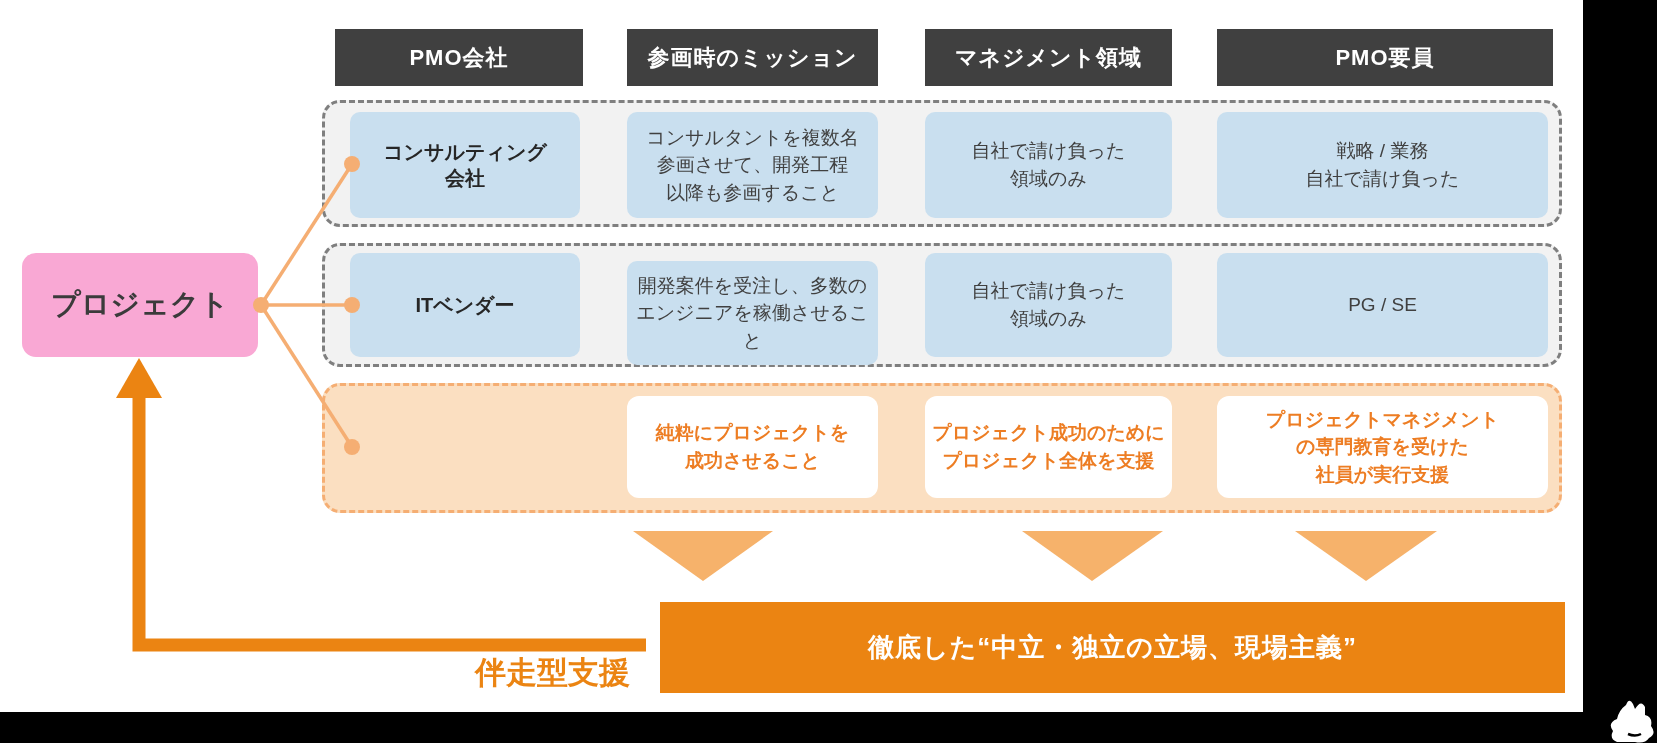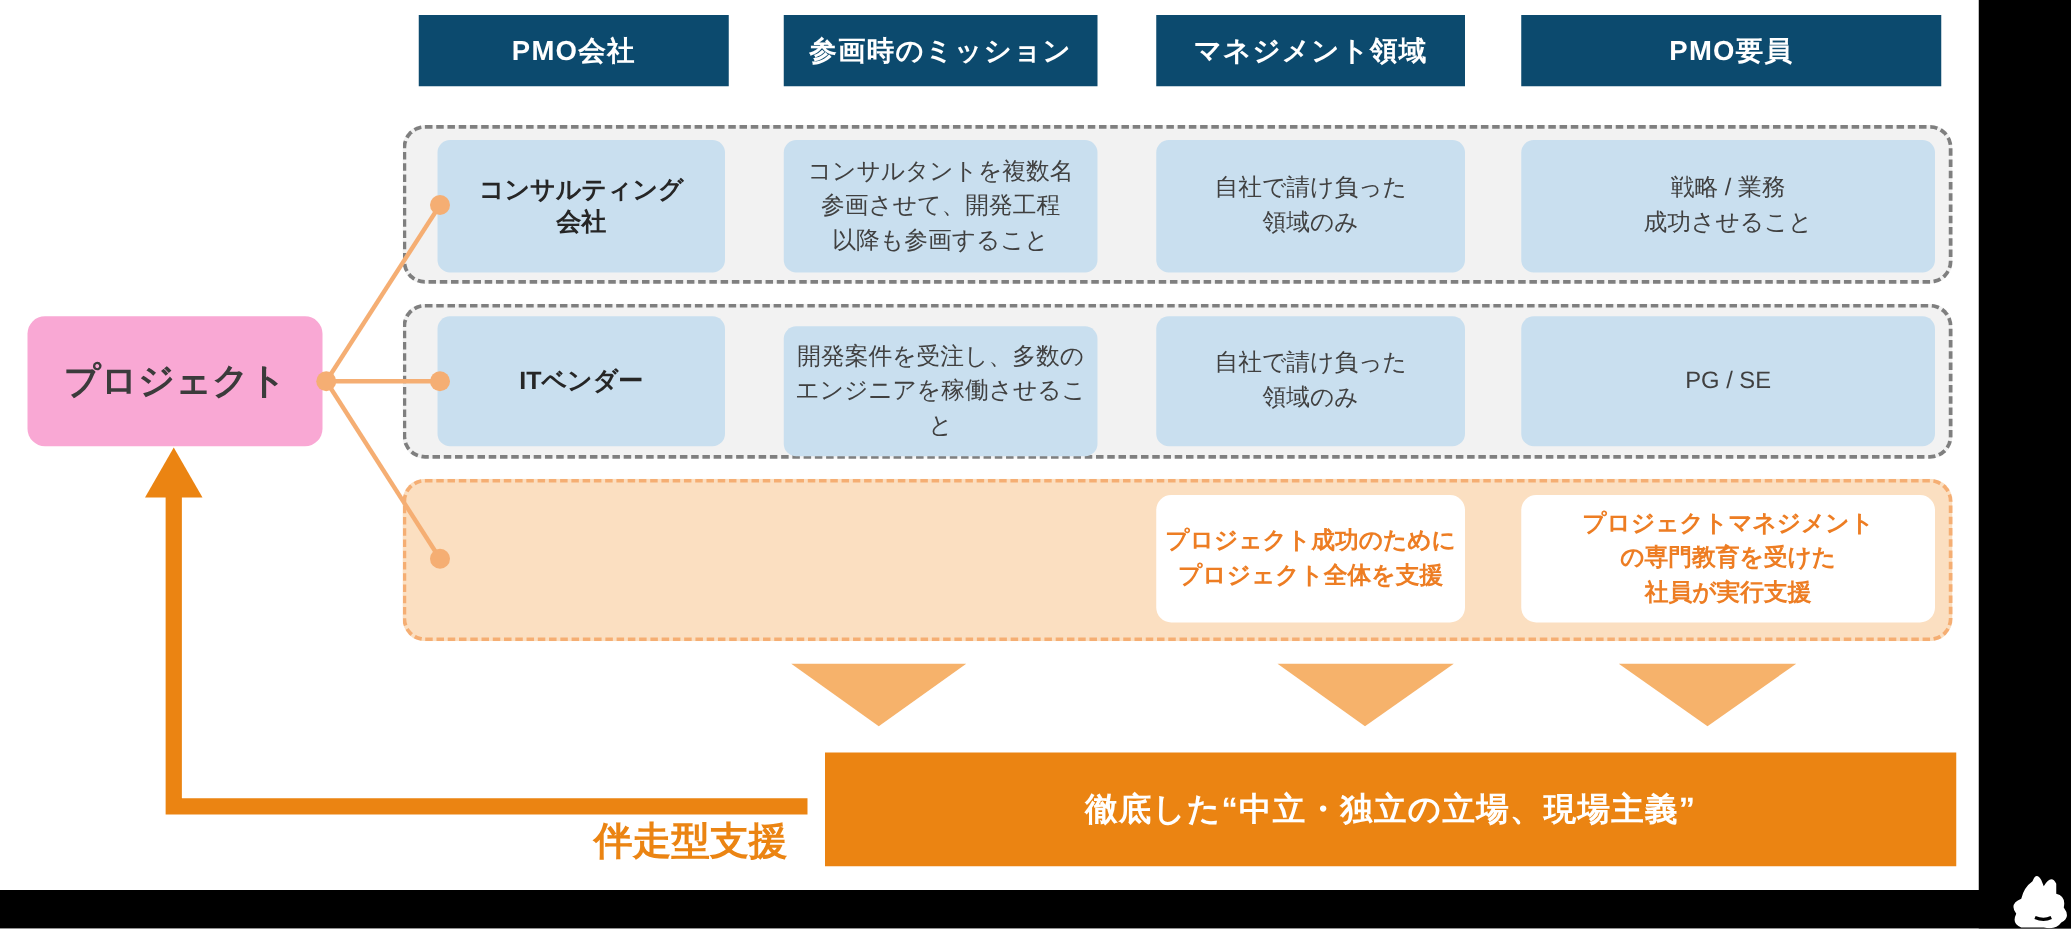--- a/index.html
+++ b/index.html
@@ -1,21 +1,21 @@
 <!DOCTYPE html>
 <html><head>
 <meta charset="utf-8">
 <style>
   html,body{margin:0;padding:0;background:#ffffff;}
   .stage{
     position:relative;width:1657px;height:743px;background:#ffffff;overflow:hidden;
     font-family:"Liberation Sans","DejaVu Sans",sans-serif;
   }
   .hdr{
-    position:absolute;top:12px;height:57px;background:#0c4a6e;color:#ffffff;
+    position:absolute;top:29px;height:57px;background:#404040;color:#ffffff;
     display:flex;align-items:center;justify-content:center;
     font-weight:bold;font-size:22px;letter-spacing:1px;
   }
   .rowbox{position:absolute;left:322px;width:1240px;border-radius:18px;box-sizing:border-box;}
   .rowbox.gray{background:#F2F2F2;border:3px dashed #7F7F7F;}
   .rowbox.peach{background:#FBDFC1;border:3px dashed #F5AE73;}
   .cell{
     position:absolute;display:flex;align-items:center;justify-content:center;
     text-align:center;white-space:pre-line;border-radius:10px;box-sizing:border-box;
   }
@@ -54,29 +54,31 @@
   <div class="rowbox peach" style="top:383px;height:130px;"></div>
 
   <div class="cell blue company-label" style="left:350px;top:112px;width:230px;height:106px;">コンサルティング
 会社</div>
   <div class="cell blue" style="left:627px;top:112px;width:251px;height:106px;">コンサルタントを複数名
 参画させて、開発工程
 以降も参画すること</div>
   <div class="cell blue" style="left:925px;top:112px;width:247px;height:106px;">自社で請け負った
 領域のみ</div>
   <div class="cell blue" style="left:1217px;top:112px;width:331px;height:106px;">戦略 / 業務
-成功させること</div>
+自社で請け負った</div>
 
   <div class="cell blue company-label" style="left:350px;top:253px;width:230px;height:104px;">ITベンダー</div>
   <div class="cell blue" style="left:627px;top:261px;width:251px;height:104px;">開発案件を受注し、多数の
 エンジニアを稼働させること</div>
   <div class="cell blue" style="left:925px;top:253px;width:247px;height:104px;">自社で請け負った
 領域のみ</div>
   <div class="cell blue" style="left:1217px;top:253px;width:331px;height:104px;">PG / SE</div>
 
+  <div class="cell white-cell" style="left:627px;top:396px;width:251px;height:102px;">純粋にプロジェクトを
+成功させること</div>
   <div class="cell white-cell" style="left:925px;top:396px;width:247px;height:102px;">プロジェクト成功のために
 プロジェクト全体を支援</div>
   <div class="cell white-cell" style="left:1217px;top:396px;width:331px;height:102px;">プロジェクトマネジメント
 の専門教育を受けた
 社員が実行支援</div>
 
   <div class="project-box">
     <span>プロジェクト</span>
   </div>
 

